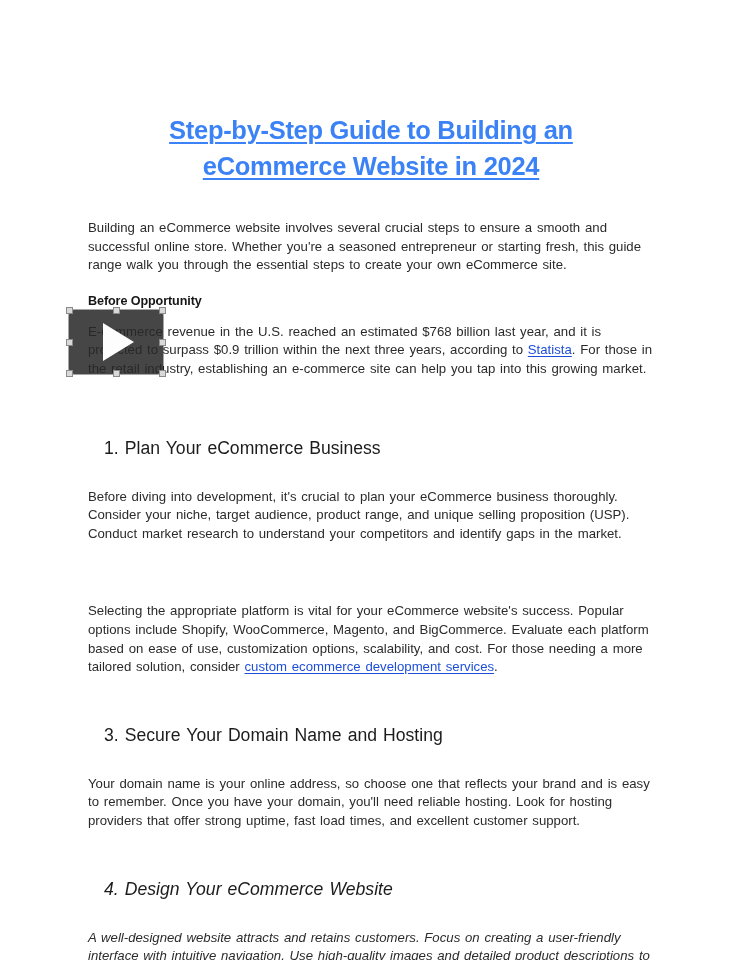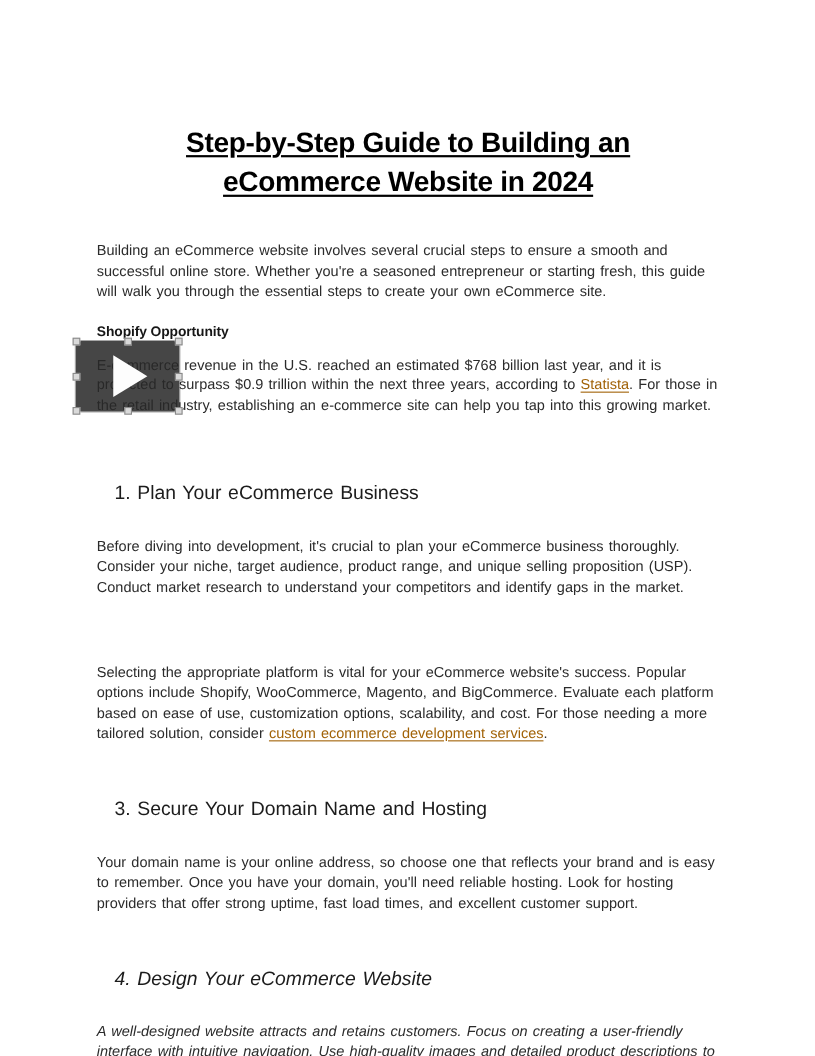--- a/index.html
+++ b/index.html
@@ -29,21 +29,21 @@
 
   
   .doc-title {
     margin: 0;
     padding-top: 112px;
     font-size: 25.5px;
     line-height: 36px;
     font-weight: bold;
     text-align: center;
     letter-spacing: -0.3px;
-    color: #000000;
+    color: #3b82f6;
   }
   .doc-title .tl {
     text-decoration: underline;
     text-underline-offset: 3px;
     text-decoration-thickness: 2.2px;
   }
 
   
   .para {
     margin: 0;
@@ -77,21 +77,21 @@
     word-spacing: 1.2px;
   }
   .sec-body { margin-top: 28px; }
 
   .s1 { padding-top: 41px; }
   .s2 { padding-top: 31px; }
   .s3 { padding-top: 30px; }
   .s4 { padding-top: 30px; font-style: italic; }
 
   a.doclink {
-    color: #a16207;
+    color: #1d4ed8;
     text-decoration: underline;
     text-underline-offset: 1.5px;
     text-align: center;
   }
 
   
   .video-overlay {
     position: absolute;
     left: 66px;
     top: 307px;
@@ -141,23 +141,23 @@
 
 <div class="page">
 
   <div class="content">
 
     <h1 class="doc-title">
       <span class="tl">Step-by-Step Guide to Building an</span><br>
       <span class="tl">eCommerce Website in 2024</span>
     </h1>
 
-    <p class="para intro-para">Building an eCommerce website involves  several  crucial steps to ensure  a smooth and successful online store. Whether  you're  a seasoned entrepreneur  or starting fresh, this guide will walk you through  the essential steps to create  your own  eCommerce  site.</p>
+    <p class="para intro-para">Building an eCommerce website involves  several  crucial steps to ensure  a smooth and successful online store. Whether  you're  a seasoned entrepreneur  or starting fresh, this guide range walk you through  the essential steps to create  your own  eCommerce  site.</p>
 
-    <h2 class="sub-head">Shopify Opportunity</h2>
+    <h2 class="sub-head">Before Opportunity</h2>
 
     <p class="para market-para"><span>E-commerce revenue  in the U.S. reached  an estimated $768 billion last year, and it is projected to surpass $0.9 trillion within the next three years, according to </span><a class="doclink" href="#">Statista</a><span>. For those in the retail industry, establishing an e-commerce  site can help you tap into this growing  market.</span></p>
 
     <div class="section s1">
       <h2 class="sec-head">1. Plan Your eCommerce Business</h2>
       <p class="para sec-body">Before diving into development, it's crucial to plan your eCommerce  business thoroughly. Consider  your niche, target audience, product  range,  and unique  selling proposition (USP). Conduct  market  research to understand your competitors and identify  gaps in the market.</p>
     </div>
 
     <div class="section s2">
       <p class="para sec-body"><span>Selecting the appropriate  platform is vital for your eCommerce  website's success. Popular options include Shopify, WooCommerce, Magento,  and BigCommerce. Evaluate each platform based  on ease of use, customization options, scalability,  and cost. For those needing  a more tailored  solution, consider </span><a class="doclink" href="#">custom ecommerce development  services</a><span>.</span></p>

